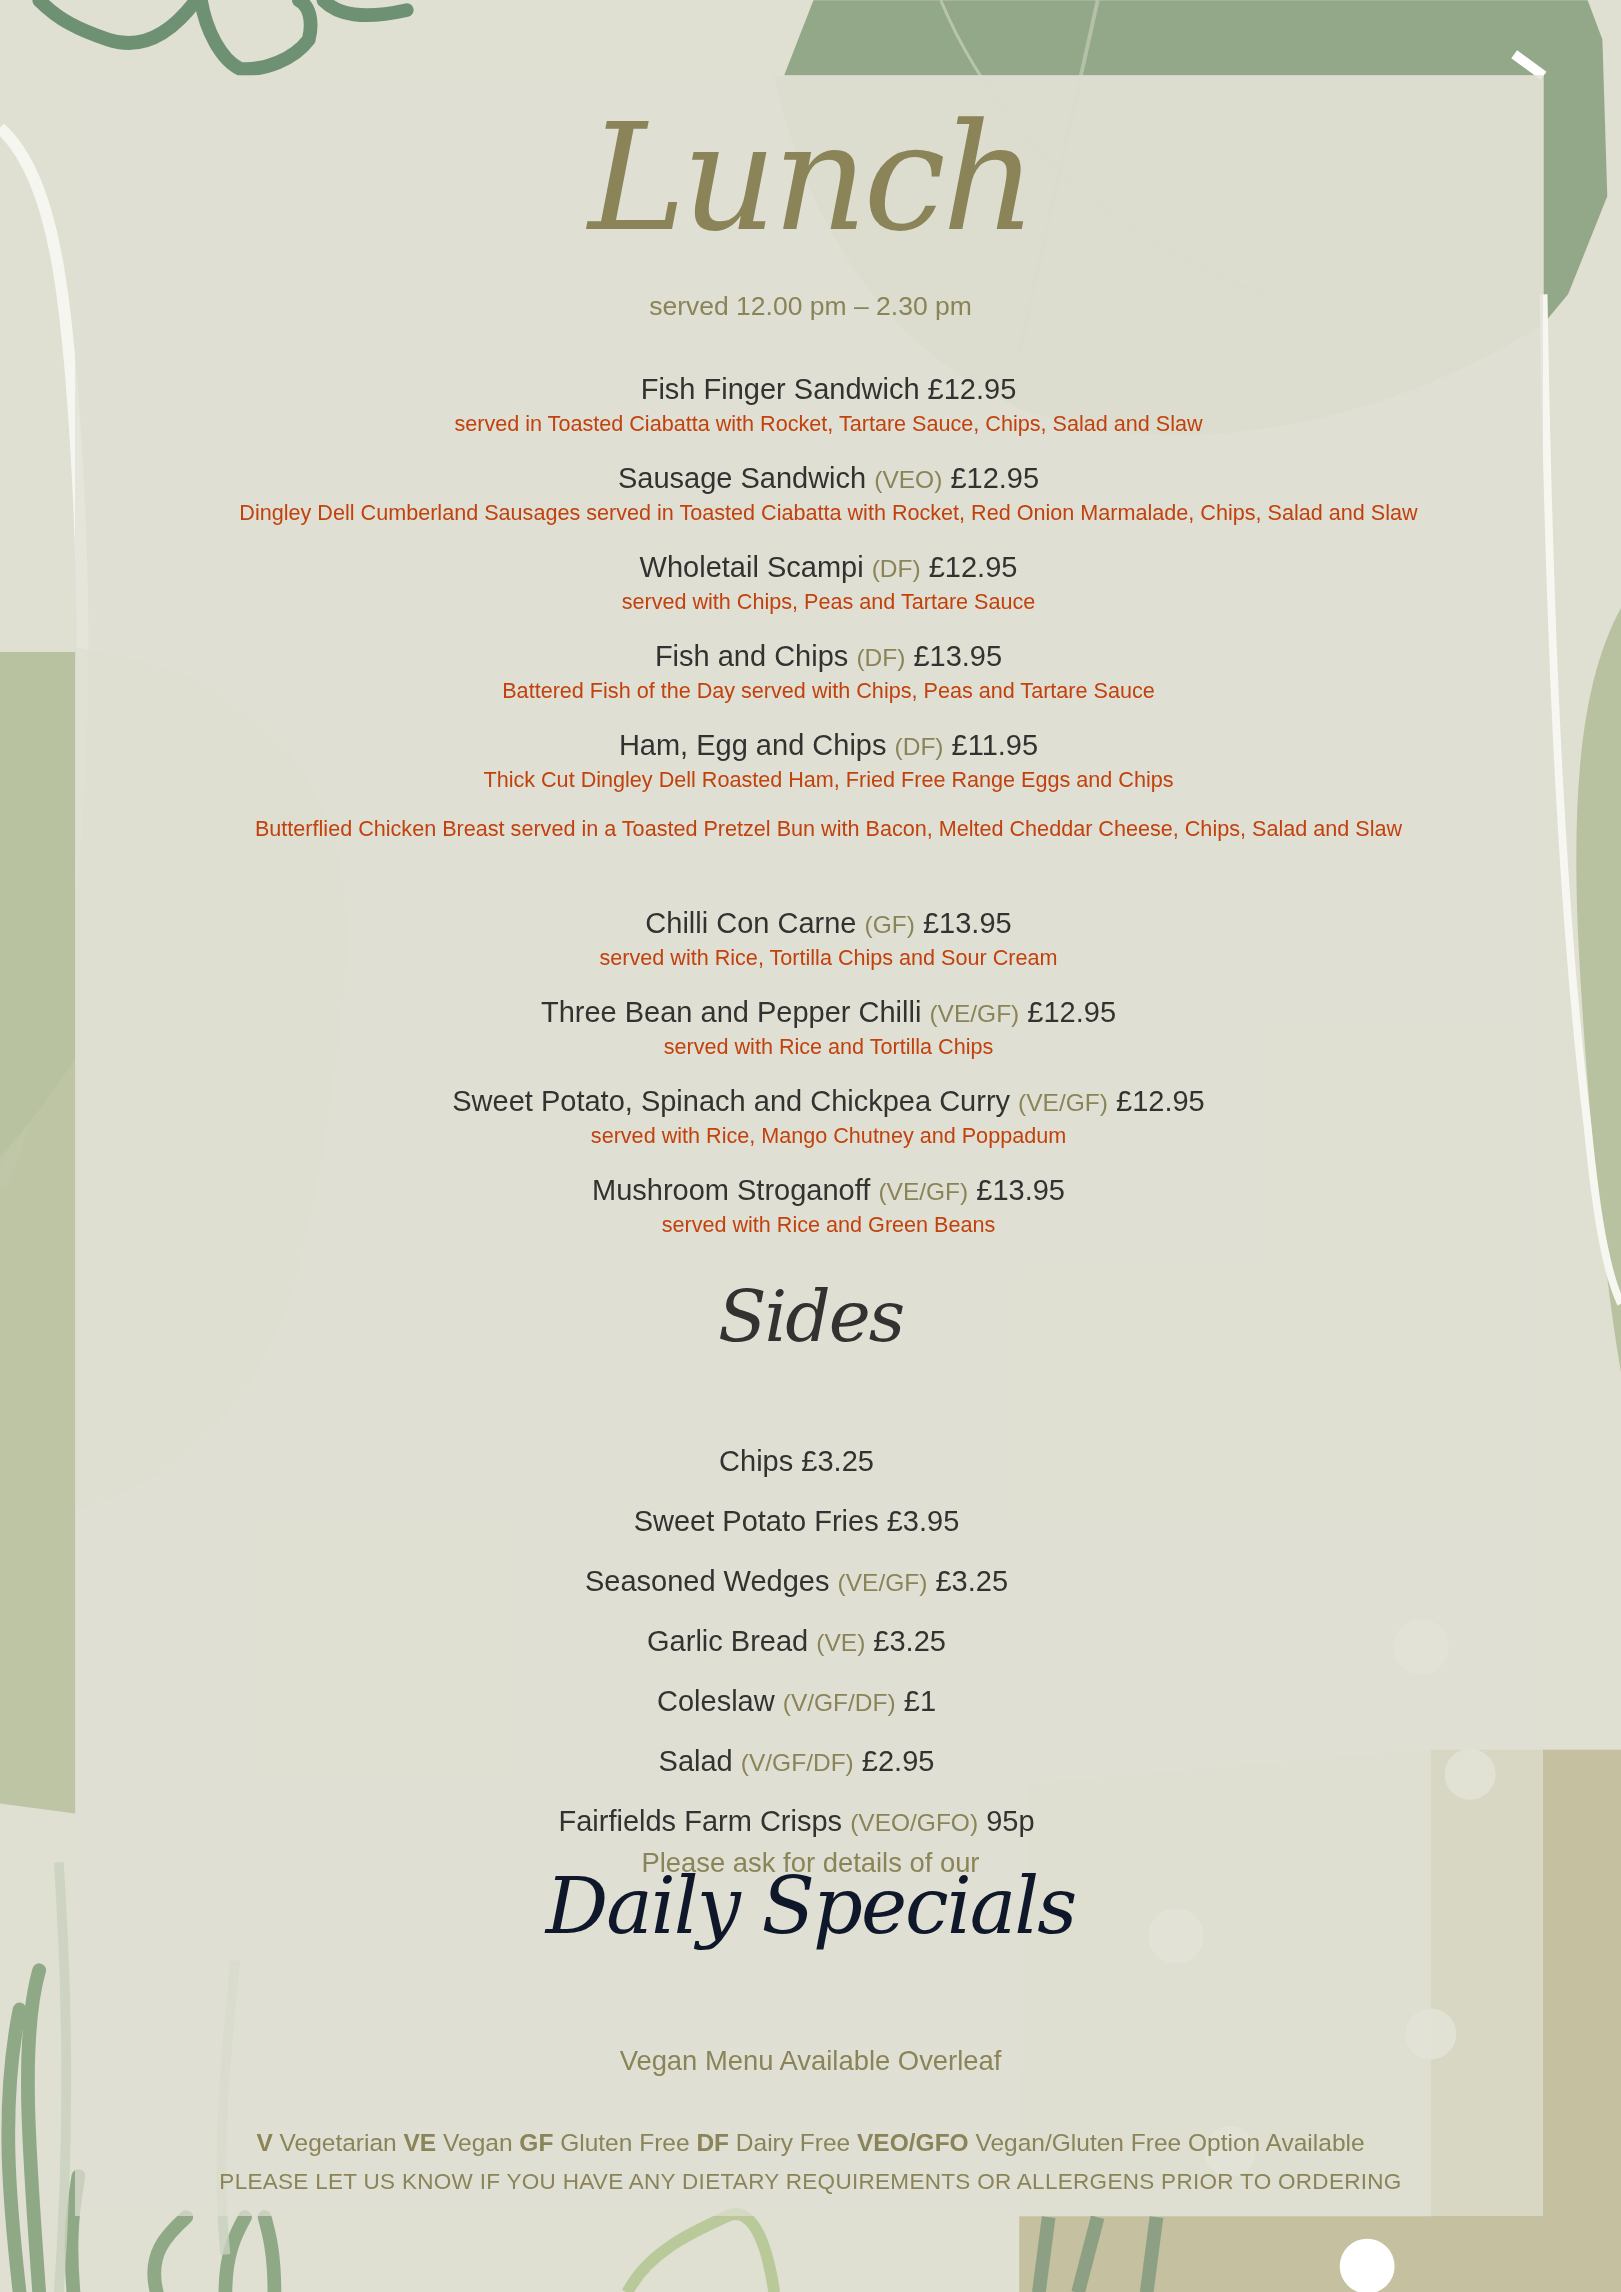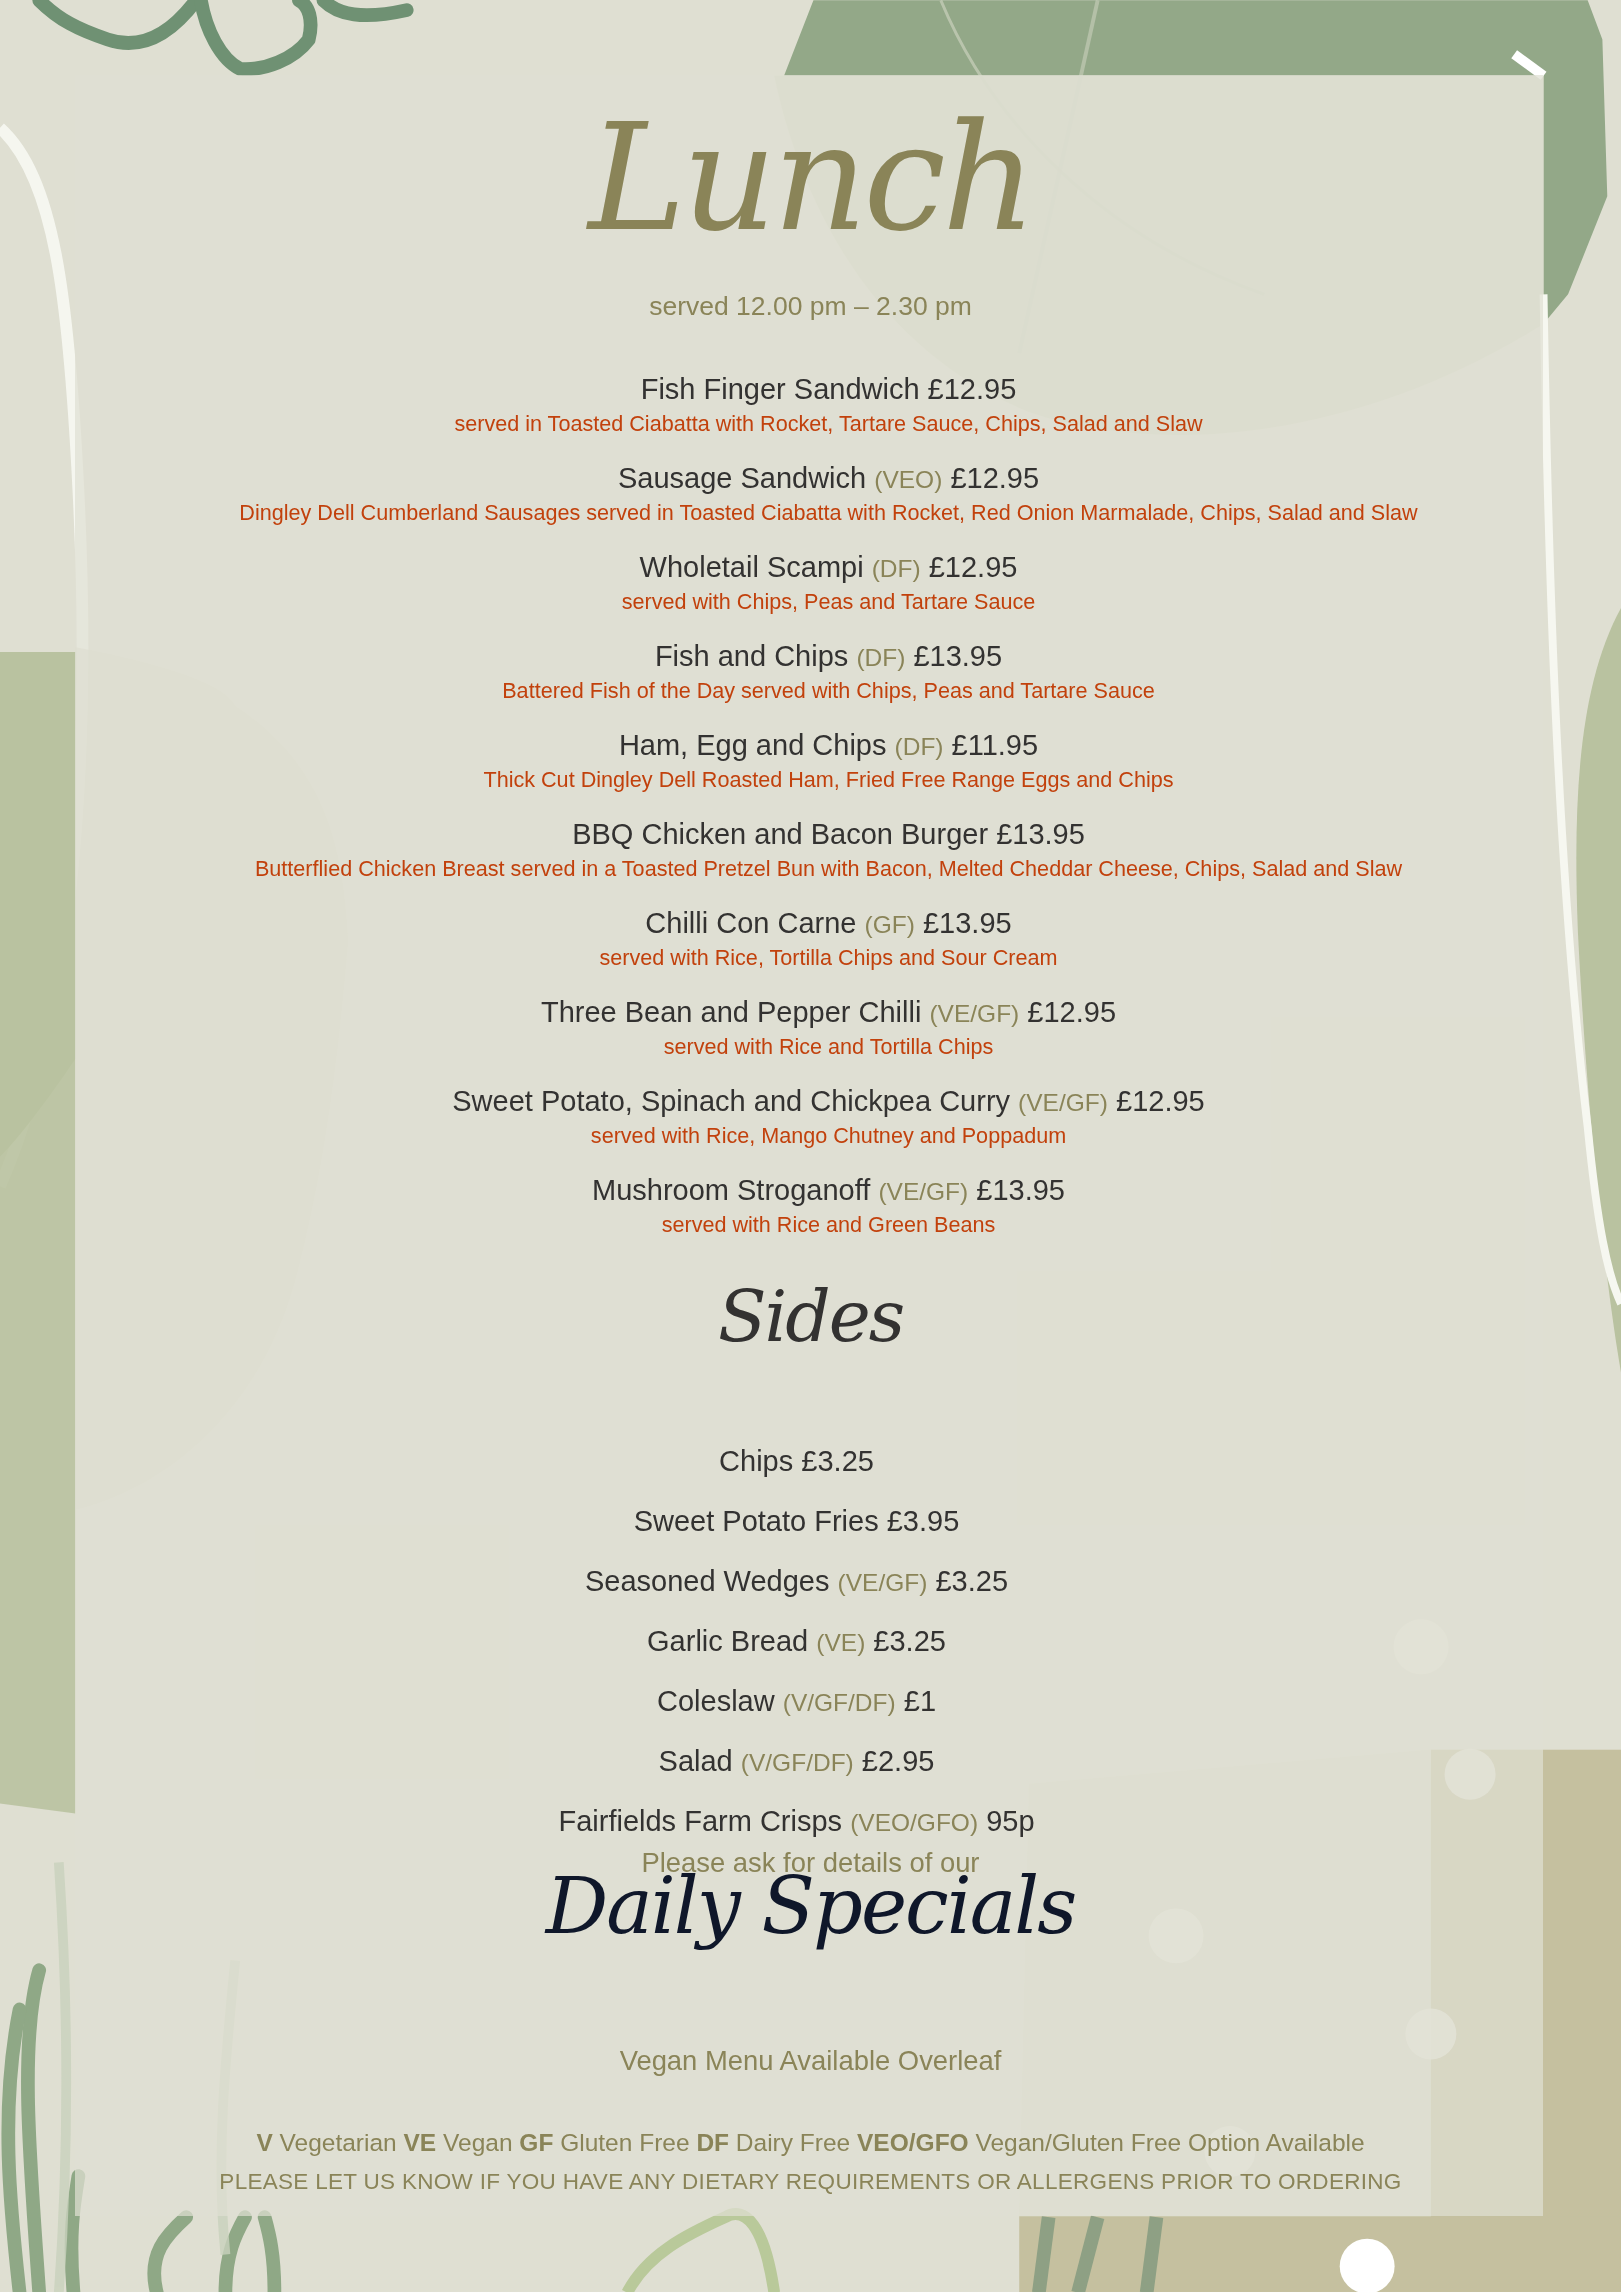--- a/index.html
+++ b/index.html
@@ -145,21 +145,20 @@
     </div>
     <div class="item">
       <div class="item-name"><span>Fish and Chips</span> <span class="tag">(DF)</span> <span>£13.95</span></div>
       <div class="item-desc">Battered Fish of the Day served with Chips, Peas and Tartare Sauce</div>
     </div>
     <div class="item">
       <div class="item-name"><span>Ham, Egg and Chips</span> <span class="tag">(DF)</span> <span>£11.95</span></div>
       <div class="item-desc">Thick Cut Dingley Dell Roasted Ham, Fried Free Range Eggs and Chips</div>
     </div>
     <div class="item">
-      <div class="item-name"><span>BBQ Chicken and Bacon Burger</span> <span class="tag"></span><span>£13.95</span></div>
       <div class="item-desc">Butterflied Chicken Breast served in a Toasted Pretzel Bun with Bacon, Melted Cheddar Cheese, Chips, Salad and Slaw</div>
     </div>
     <div class="item">
       <div class="item-name"><span>Chilli Con Carne</span> <span class="tag">(GF)</span> <span>£13.95</span></div>
       <div class="item-desc">served with Rice, Tortilla Chips and Sour Cream</div>
     </div>
     <div class="item">
       <div class="item-name"><span>Three Bean and Pepper Chilli</span> <span class="tag">(VE/GF)</span> <span>£12.95</span></div>
       <div class="item-desc">served with Rice and Tortilla Chips</div>
     </div>

